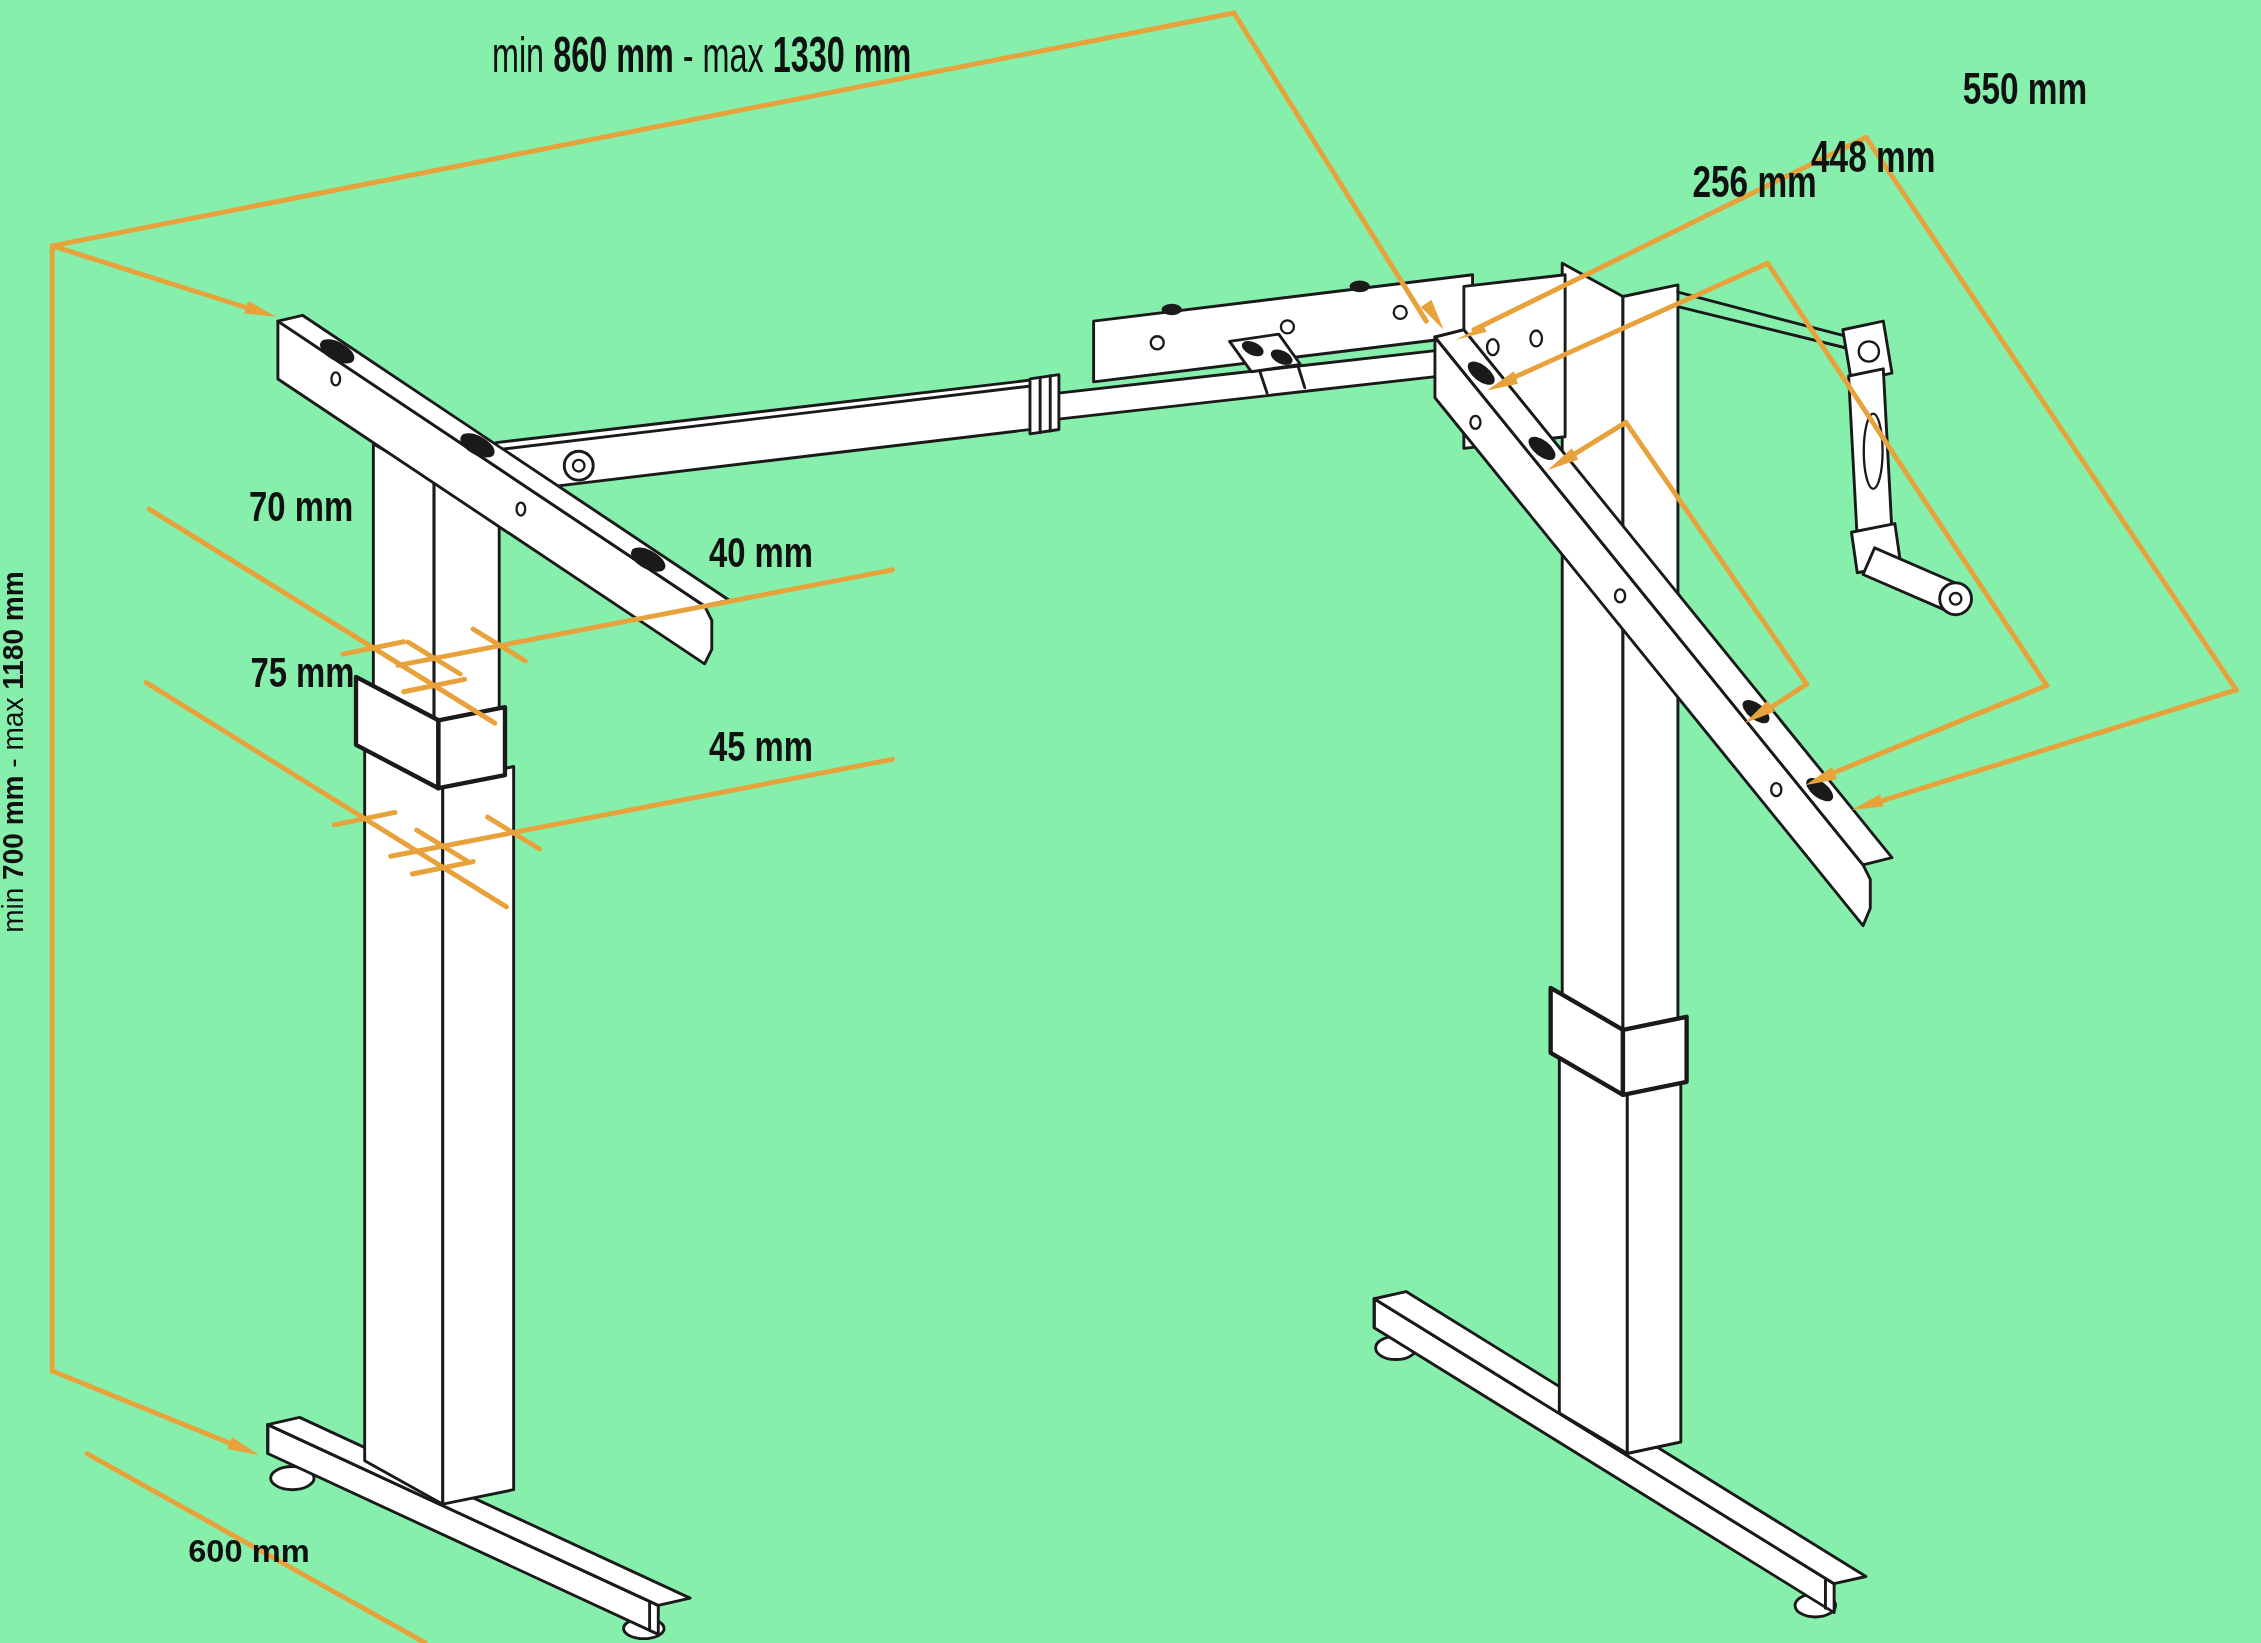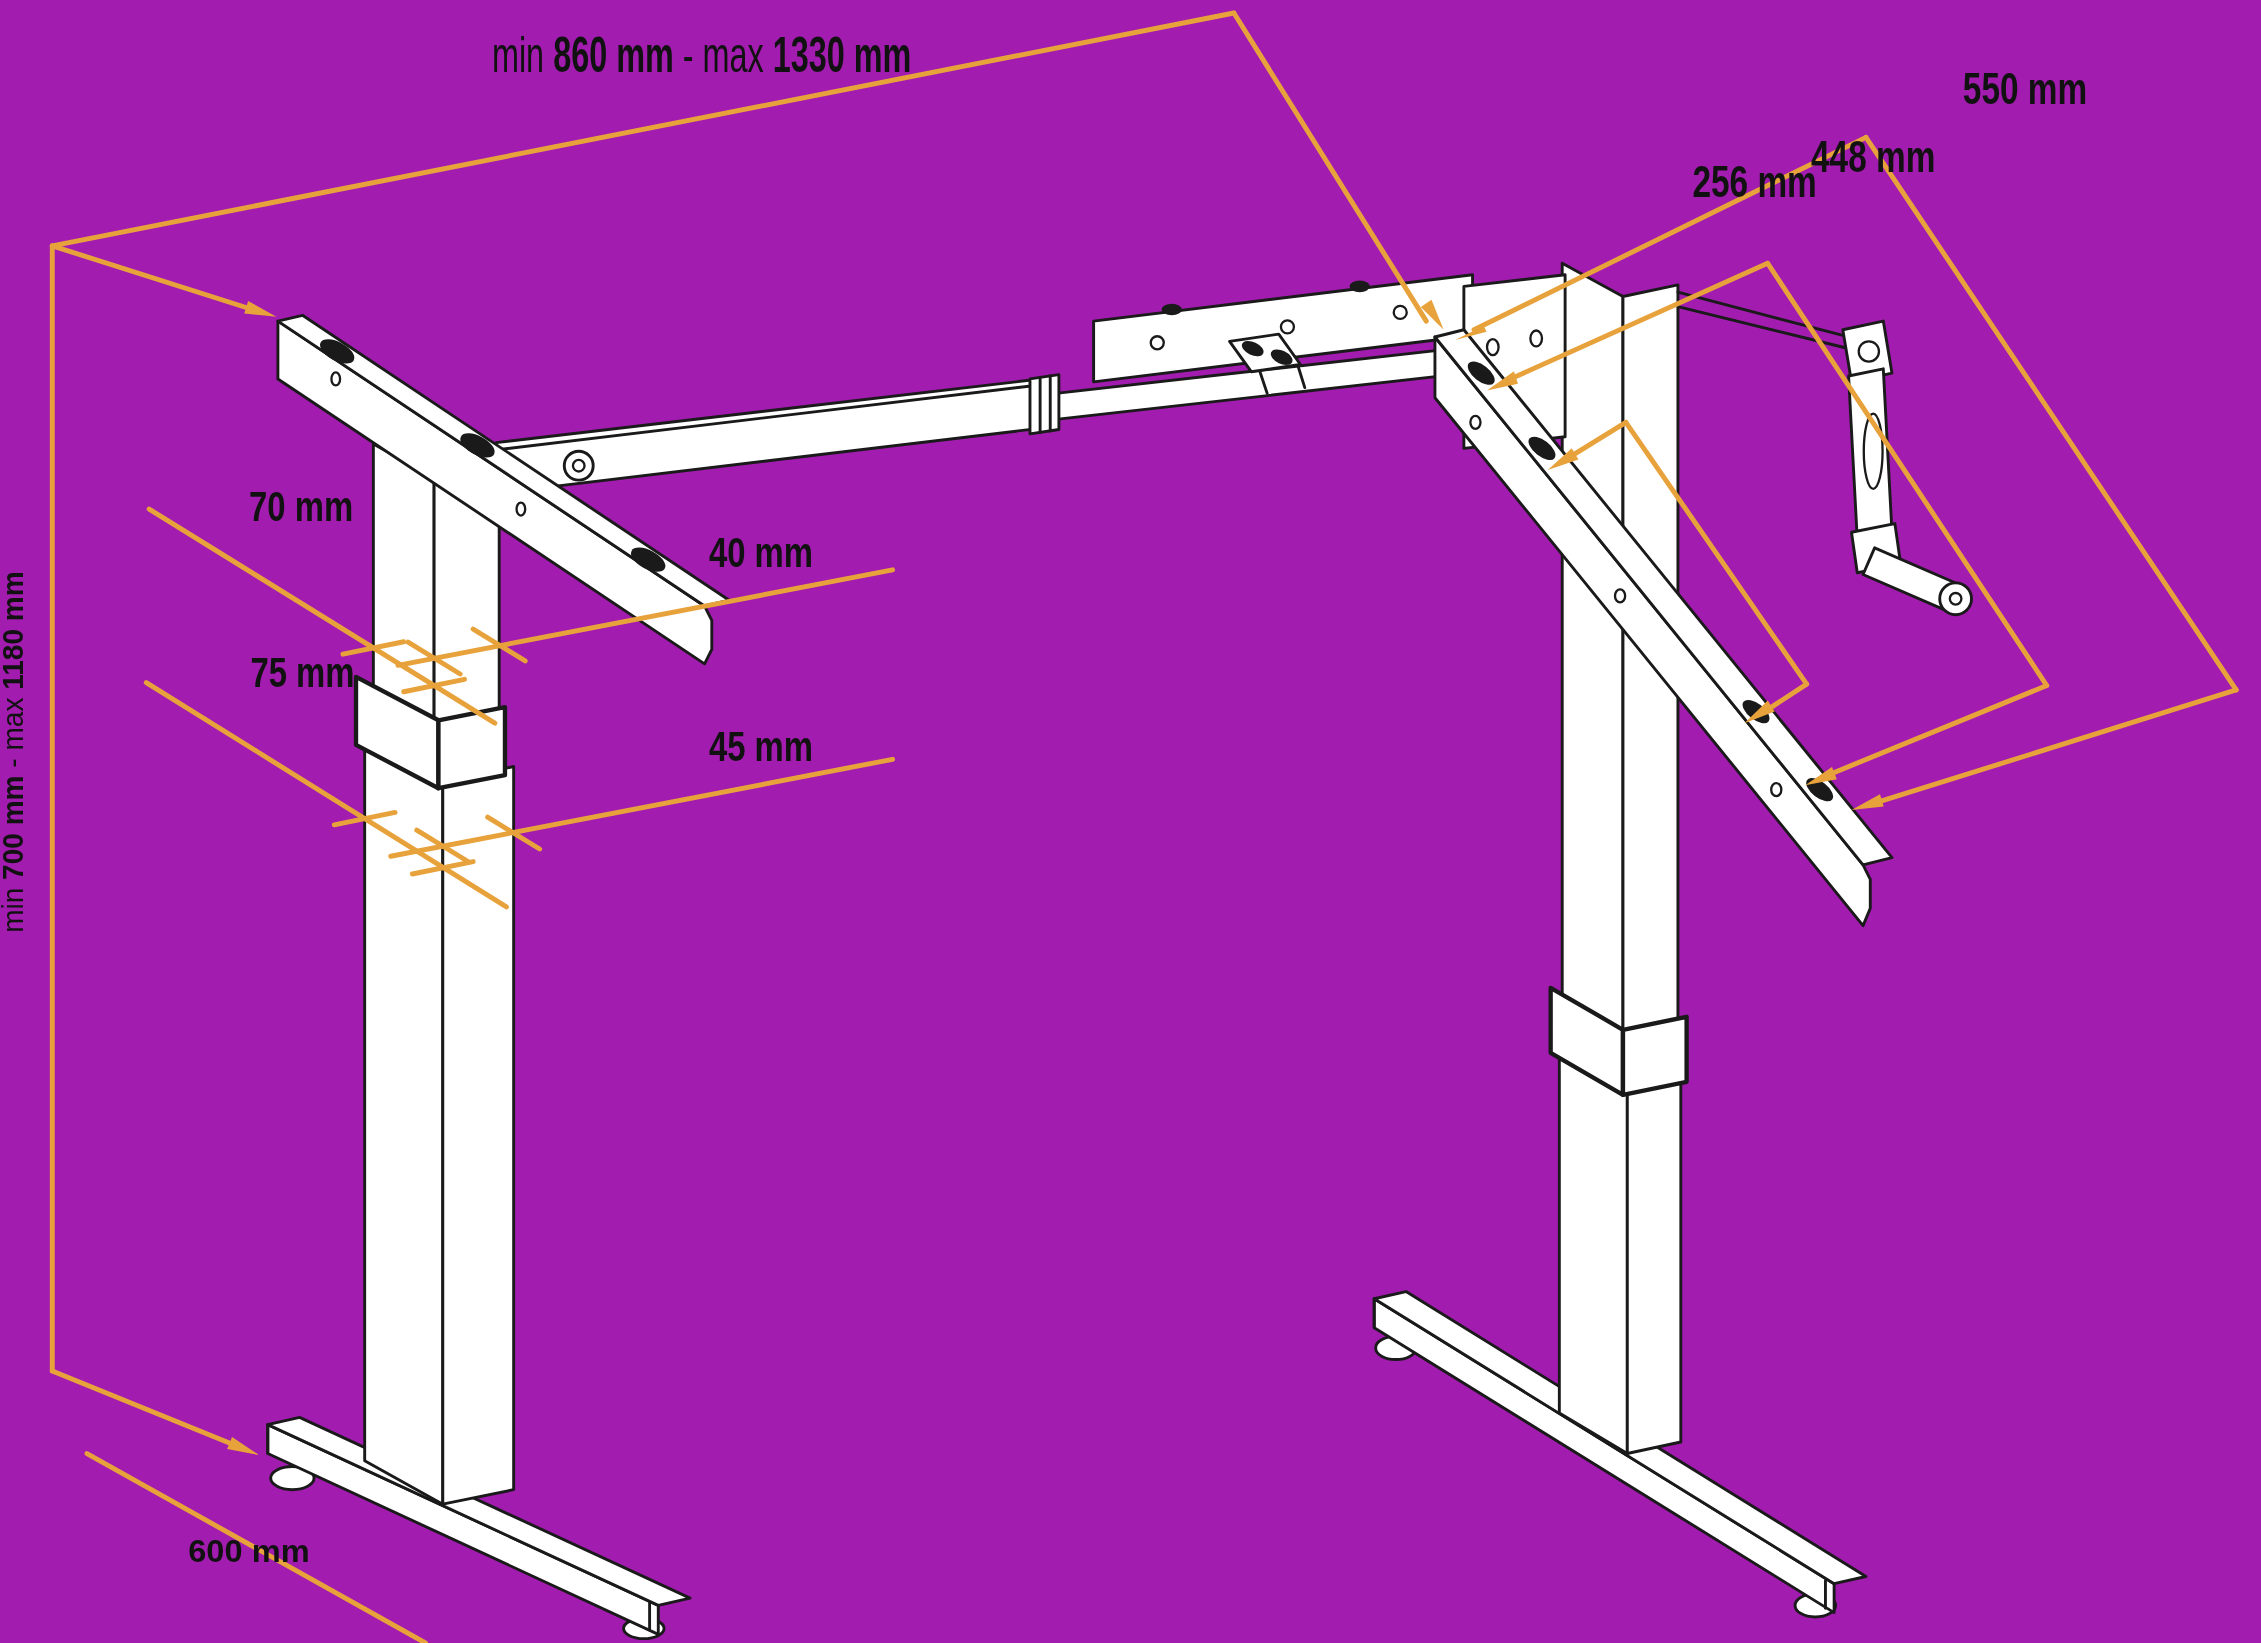--- a/index.html
+++ b/index.html
@@ -1,16 +1,16 @@
 <!DOCTYPE html>
 <html style="font-size:7.7px"><head>
 <meta charset="utf-8">
 <style>
   html,body{margin:0;padding:0;background:#fff;width:100%;height:100%;overflow:hidden;}
-  #stage{width:100vw;height:100vh;display:block;background:#a21caf;}
+  #stage{width:100vw;height:100vh;display:block;background:#86efac;}
   svg{display:block;width:100%;height:100%;}
   text{font-family:"Liberation Sans",sans-serif;fill:#111;white-space:pre;}
   .dim-num{font-weight:700;}
   .dim-word{font-weight:400;}
   .frame{stroke:#1A1A1A;stroke-width:2;fill:#fff;stroke-linejoin:round;stroke-linecap:round;}
   .frame-line{stroke:#1A1A1A;stroke-width:2;fill:none;stroke-linecap:round;}
   .pad{fill:#1A1A1A;stroke:none;}
   .hole{stroke:#1A1A1A;stroke-width:1.6;fill:#fff;}
   .dim{stroke:#E8A23B;stroke-width:3.4;fill:none;stroke-linecap:round;}
   .dimfill{fill:#E8A23B;stroke:none;}

